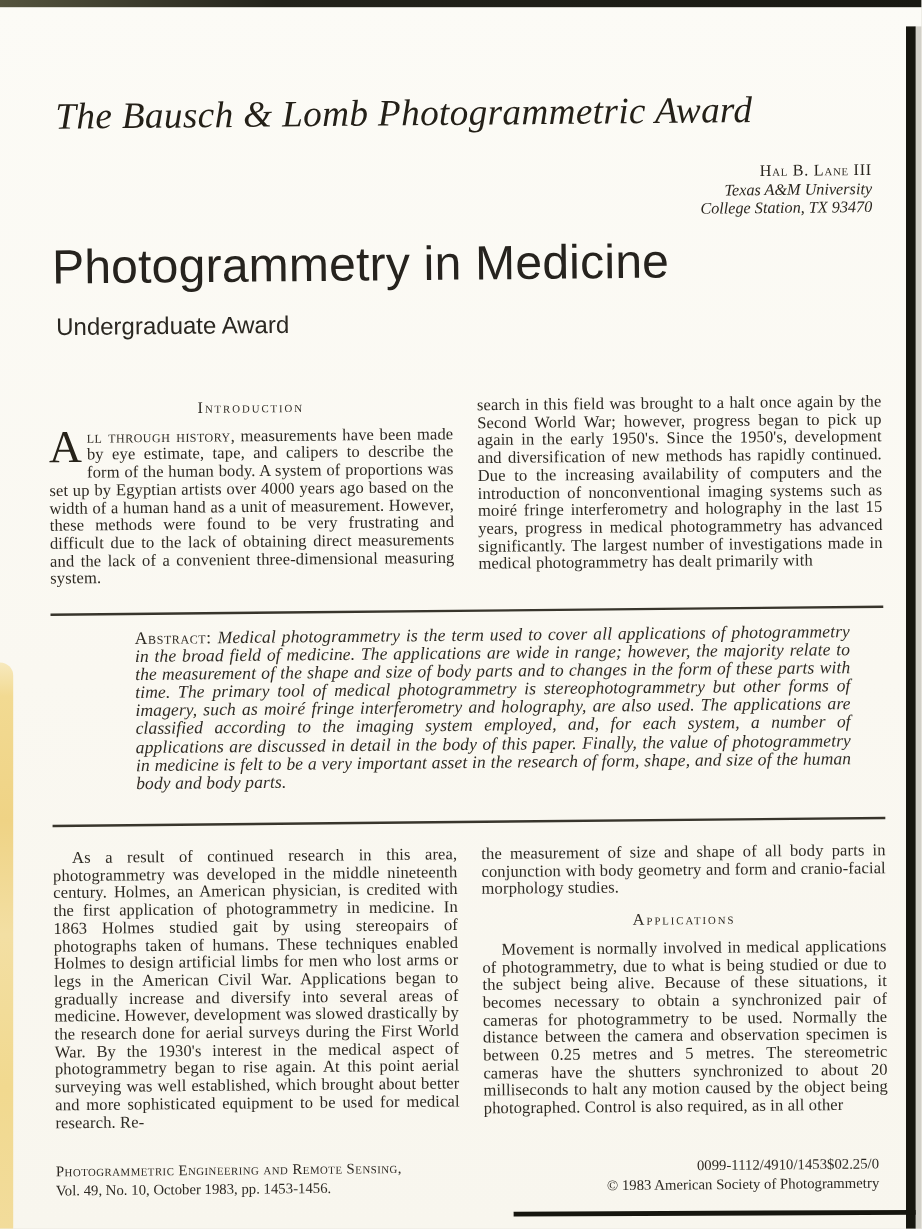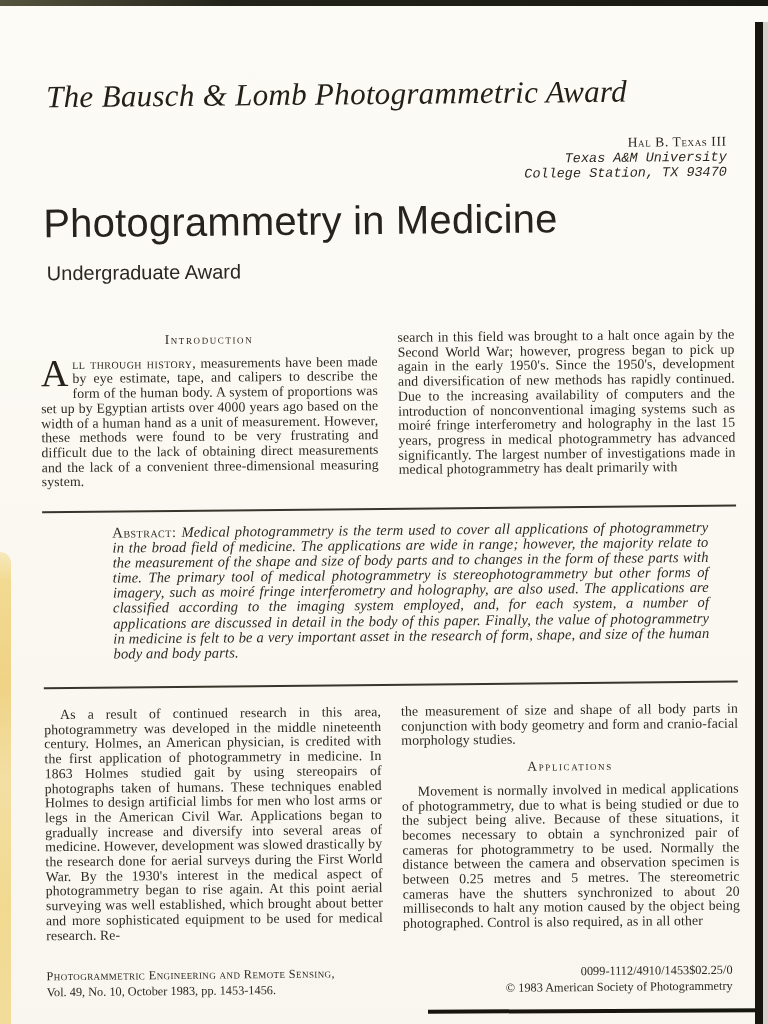--- a/index.html
+++ b/index.html
@@ -16,21 +16,21 @@
   .tilt { position:absolute; inset:0; transform:rotate(-0.55deg); transform-origin:384px 500px; }
 
   
   .award-title {
     position:absolute; left:50px; top:76px;
     font-style:italic; font-size:31px; letter-spacing:0.3px; color:#242018;
     white-space:nowrap;
   }
   .author-block { position:absolute; right:38px; top:137px; text-align:right; font-size:13.5px; line-height:15.5px; color:#2b2720; }
   .author-name { font-variant:small-caps; letter-spacing:0.6px; }
-  .author-line { font-style:italic;font-family:Liberation Mono, monospace; }
+  .author-line { font-style:italic; }
 
   .article-title {
     position:absolute; left:46px; top:198px;
     font-family:"Liberation Sans", sans-serif; font-size:40px; letter-spacing:0.2px;
     color:#26231e; white-space:nowrap;
   }
   .subtitle {
     position:absolute; left:49px; top:259px;
     font-family:"Liberation Sans", sans-serif; font-size:20px; color:#2a2721;
   }
@@ -81,21 +81,21 @@
 </style>
 </head>
 <body>
 
 <div class="page">
   <div class="tilt">
 
     <div class="award-title">The Bausch &amp; Lomb Photogrammetric Award</div>
 
     <div class="author-block">
-      <div class="author-name">Hal B. Texas III</div>
+      <div class="author-name">Hal B. Lane III</div>
       <div class="author-line">Texas A&amp;M University</div>
       <div class="author-line">College Station, TX 93470</div>
     </div>
 
     <div class="article-title">Photogrammetry in Medicine</div>
     <div class="subtitle">Undergraduate Award</div>
 
     <div class="cols cols-1">
       <div class="col">
         <h3 class="sec-heading">Introduction</h3>

